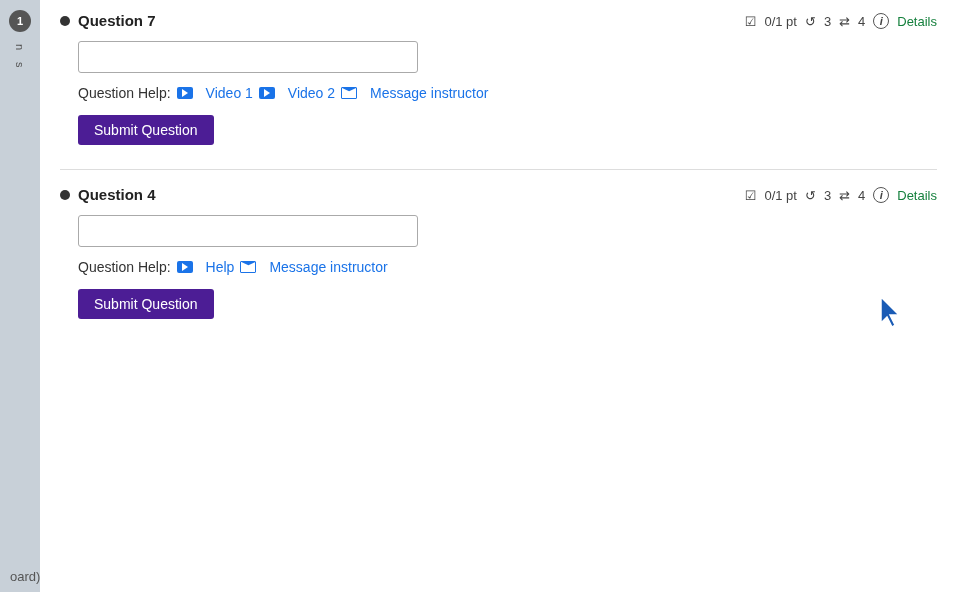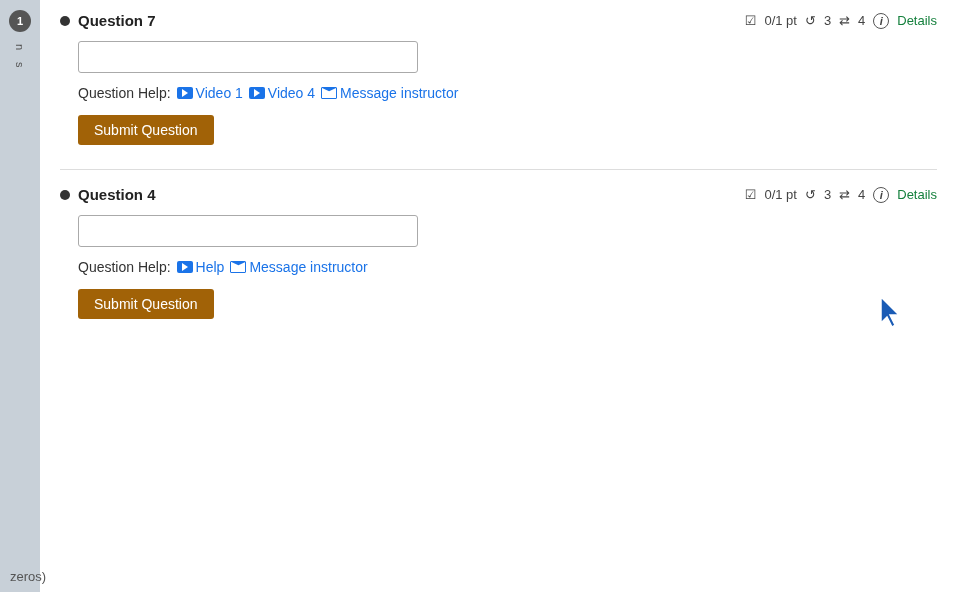--- a/index.html
+++ b/index.html
@@ -57,21 +57,21 @@
     }
 
     .question-block {
       margin-bottom: 24px;
       position: relative;
     }
 
     .question-header {
       display: flex;
       justify-content: space-between;
-      align-items: center;
+      align-items: flex-end;
       margin-bottom: 12px;
     }
 
     .question-title {
       display: flex;
       align-items: center;
       gap: 8px;
       font-weight: bold;
       font-size: 15px;
     }
@@ -132,21 +132,21 @@
     .help-label {
       font-weight: 500;
       color: #333;
     }
 
     .help-link {
       color: #1a73e8;
       text-decoration: none;
       display: flex;
       align-items: center;
-      gap: 3px;
+      gap: 13px;
     }
 
     .video-icon {
       width: 16px;
       height: 12px;
       background: #1a73e8;
       border-radius: 2px;
       display: inline-flex;
       align-items: center;
       justify-content: center;
@@ -176,21 +176,21 @@
 
     .mail-icon::before {
       content: '';
       position: absolute;
       top: 0; left: 0; right: 0;
       border-top: 6px solid #1a73e8;
       clip-path: polygon(0 0, 50% 55%, 100% 0);
     }
 
     .submit-btn {
-      background: #a16207;
+      background: #4c1d95;
       color: white;
       border: none;
       padding: 7px 16px;
       border-radius: 3px;
       font-size: 14px;
       cursor: pointer;
       font-weight: 500;
     }
 
     .cursor-arrow {
@@ -247,21 +247,21 @@
     <div class="question-body">
       <input class="answer-input" type="text" placeholder="" style="">
       <div class="question-help">
         <span class="help-label">Question Help:</span>
         <a class="help-link" href="#">
           <span class="video-icon"></span>
           <span>Video 1</span>
         </a>
         <a class="help-link" href="#">
           <span class="video-icon"></span>
-          <span>Video 4</span>
+          <span>Video 2</span>
         </a>
         <a class="help-link" href="#">
           <span class="mail-icon"></span>
           <span>Message instructor</span>
         </a>
       </div>
       <button class="submit-btn">Submit Question</button>
     </div>
   </div>
 
@@ -295,21 +295,21 @@
         </a>
         <a class="help-link" href="#">
           <span class="mail-icon"></span>
           <span>Message instructor</span>
         </a>
       </div>
       <button class="submit-btn">Submit Question</button>
     </div>
   </div>
 
-  <div style="position:absolute; bottom: 8px; left: 10px; font-size:13px; color:#555;">zeros)</div>
+  <div style="position:absolute; bottom: 8px; left: 10px; font-size:13px; color:#555;">oard)</div>
 
 </div>
 
 <div class="cursor-arrow">
   <svg width="30" height="35" viewBox="0 0 30 35" fill="none" xmlns="http://www.w3.org/2000/svg" style="position:absolute; right: 30px; top: 140px;">
     <path d="M4 2L4 28L10 22L15 32L18 30L13 20L22 20Z" fill="#1a5bb5" stroke="white" stroke-width="1.5"></path>
   </svg>
 </div>
 
 </body></html>

